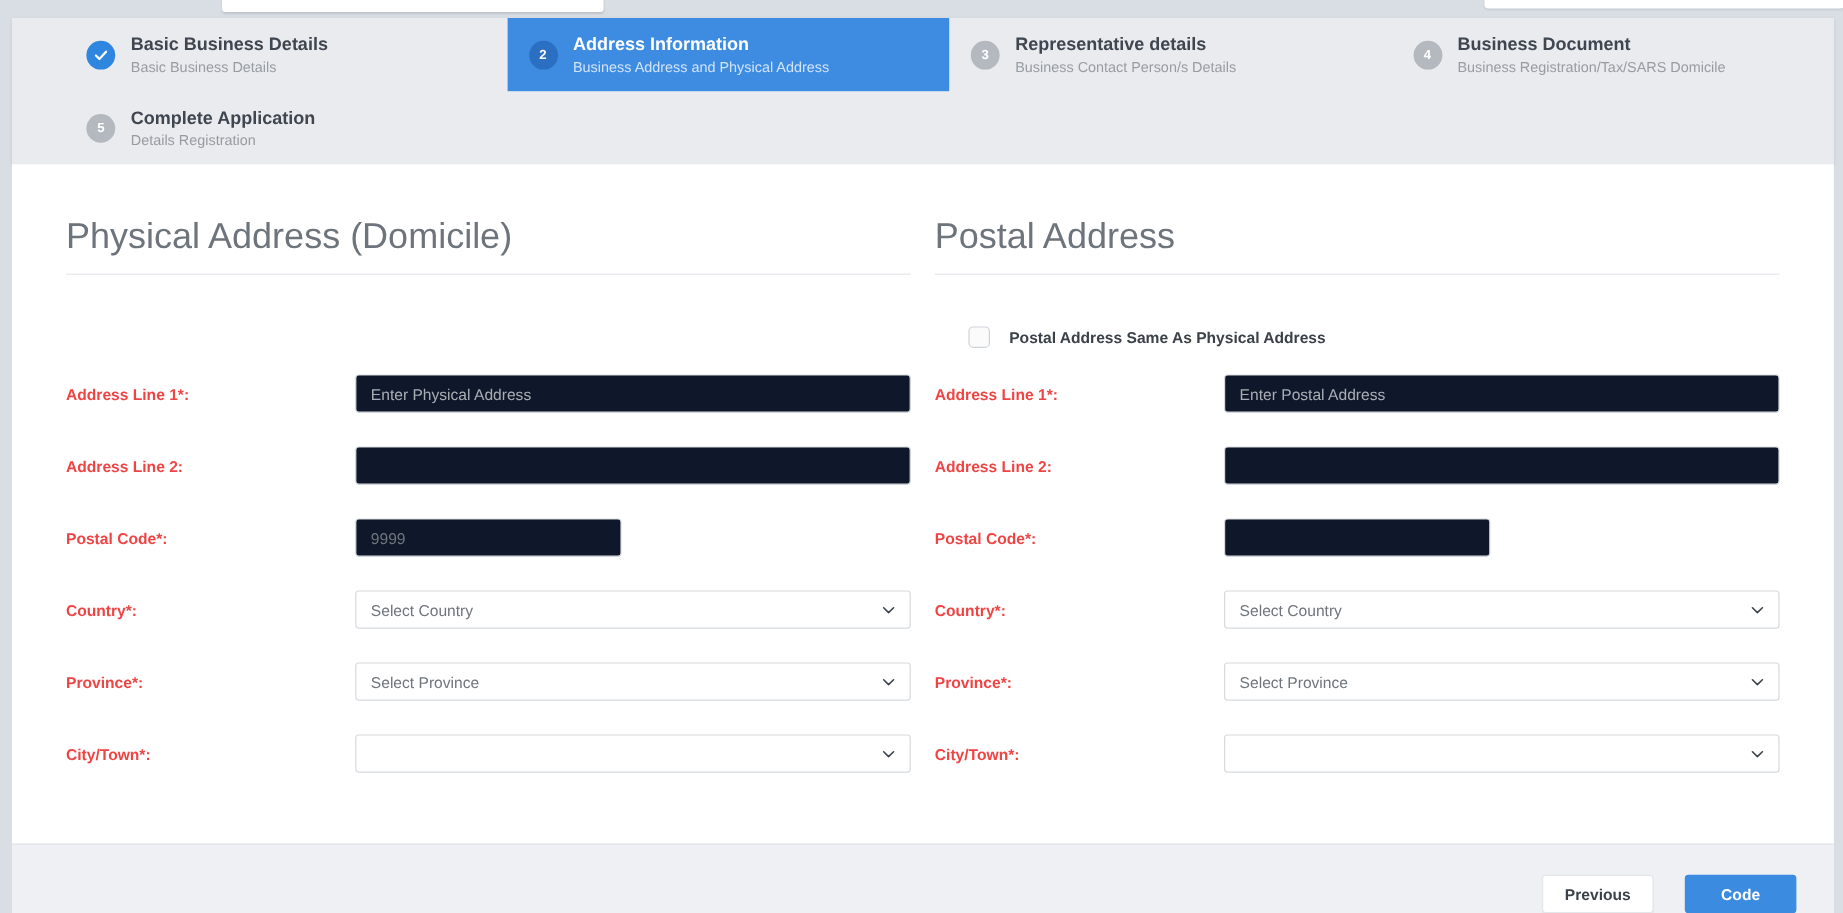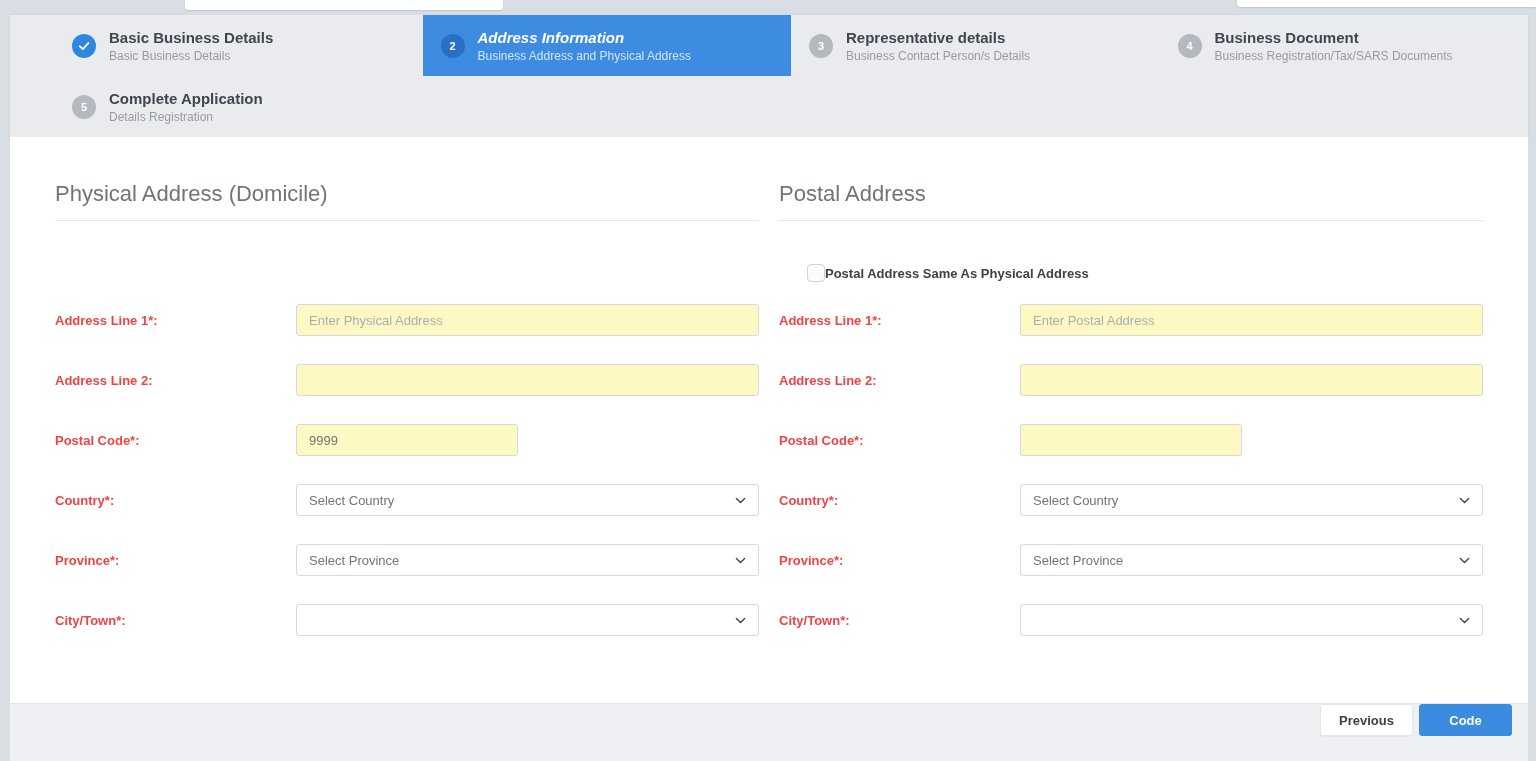--- a/index.html
+++ b/index.html
@@ -41,75 +41,75 @@
     font-size: 11px; font-weight: 700;
     display: flex; align-items: center; justify-content: center;
     flex: 0 0 auto;
   }
   .step-texts { display: flex; flex-direction: column; }
   .step-title { font-size: 15px; font-weight: 700; color: #3f4650; line-height: 1.2; }
   .step-subtitle { font-size: 12px; color: #979ca3; margin-top: 2px; }
   .step.completed .step-circle { background: #2e86de; }
   .step.active { background: #3d8ce2; }
   .step.active .step-circle { background: #2b6fc2; }
-  .step.active .step-title { color: #ffffff; font-style: italic; }
+  .step.active .step-title { color: #ffffff; }
   .step.active .step-subtitle { color: #d2e4f8; }
   .check-svg { width: 14px; height: 14px; display: block; }
 
   
   .main {
     flex: 1 1 auto;
     background: #ffffff;
     display: grid;
     grid-template-columns: 1fr 1fr;
     column-gap: 20px;
     padding: 44px 45px 0 45px;
     align-content: start;
   }
   .section-heading {
-    font-size: 22px; font-weight: 400; color: #6e747b;
+    font-size: 30px; font-weight: 400; color: #6e747b;
     padding-bottom: 13px;
     border-bottom: 1px solid #e5e7ea;
   }
   .pre-row { height: 83px; display: flex; align-items: flex-end; padding-bottom: 22px; padding-left: 28px; }
-  .checkbox-wrap { display: flex; align-items: center; gap: 0; cursor: pointer; }
+  .checkbox-wrap { display: flex; align-items: center; gap: 16px; cursor: pointer; }
   .checkbox {
     width: 18px; height: 18px; border: 1px solid #cfd4d9; border-radius: 4px;
     background: #fbfbfc;
   }
   .checkbox-label { font-size: 13px; font-weight: 700; color: #3b4148; }
 
   .form-row { display: flex; align-items: center; height: 32px; margin-bottom: 28px; }
   .field-label { flex: 0 0 241px; font-size: 13px; font-weight: 700; color: #ef4444; }
   .text-input {
     flex: 1 1 auto; height: 32px;
     border: 1px solid #d6dade; border-radius: 3px;
     padding: 12px 12px; font-size: 13px; color: #6f757b;
     font-family: "Liberation Sans", sans-serif;
-    background: #fef9c3; outline: none; min-width: 0;
+    background: #0f172a; outline: none; min-width: 0;
   }
   .text-input::placeholder { color: #a9aeb5; }
   .text-input.small { flex: 0 0 222px; }
   .select-box {
     flex: 1 1 auto; height: 32px;
     border: 1px solid #d6dade; border-radius: 3px;
     padding: 0 12px; font-size: 13px; color: #6f757b;
     background: #ffffff;
     display: flex; align-items: center; justify-content: space-between;
     cursor: pointer; min-width: 0; gap: 19px;
   }
   .chevron-svg { width: 11px; height: 11px; flex: 0 0 auto; }
 
   
   .footer {
     flex: 0 0 58px;
     background: #eef0f3;
     border-top: 1px solid #e2e4e8;
-    display: flex; align-items: flex-start; justify-content: flex-end;
-    gap: 6px; padding-right: 16px;
+    display: flex; align-items: flex-end; justify-content: flex-end;
+    gap: 26px; padding-right: 31px;
   }
   .btn {
     height: 32px; min-width: 93px; padding: 0 18px;
     border-radius: 3px; font-size: 13px; font-weight: 700;
     display: flex; align-items: center; justify-content: center;
     cursor: pointer; font-family: "Liberation Sans", sans-serif;
   }
   .btn-previous { background: #ffffff; border: 1px solid #e4e7ea; color: #3b4148; box-shadow: 0 1px 1px rgba(0,0,0,.04); }
   .btn-next { background: #3b8be1; border: 1px solid #3b8be1; color: #ffffff; }
 </style>
@@ -148,21 +148,21 @@
       <span class="step-texts">
         <span class="step-title">Representative details</span>
         <span class="step-subtitle">Business Contact Person/s Details</span>
       </span>
     </div>
 
     <div class="step">
       <span class="step-circle">4</span>
       <span class="step-texts">
         <span class="step-title">Business Document</span>
-        <span class="step-subtitle">Business Registration/Tax/SARS Documents</span>
+        <span class="step-subtitle">Business Registration/Tax/SARS Domicile</span>
       </span>
     </div>
 
     <div class="step">
       <span class="step-circle">5</span>
       <span class="step-texts">
         <span class="step-title">Complete Application</span>
         <span class="step-subtitle">Details Registration</span>
       </span>
     </div>

